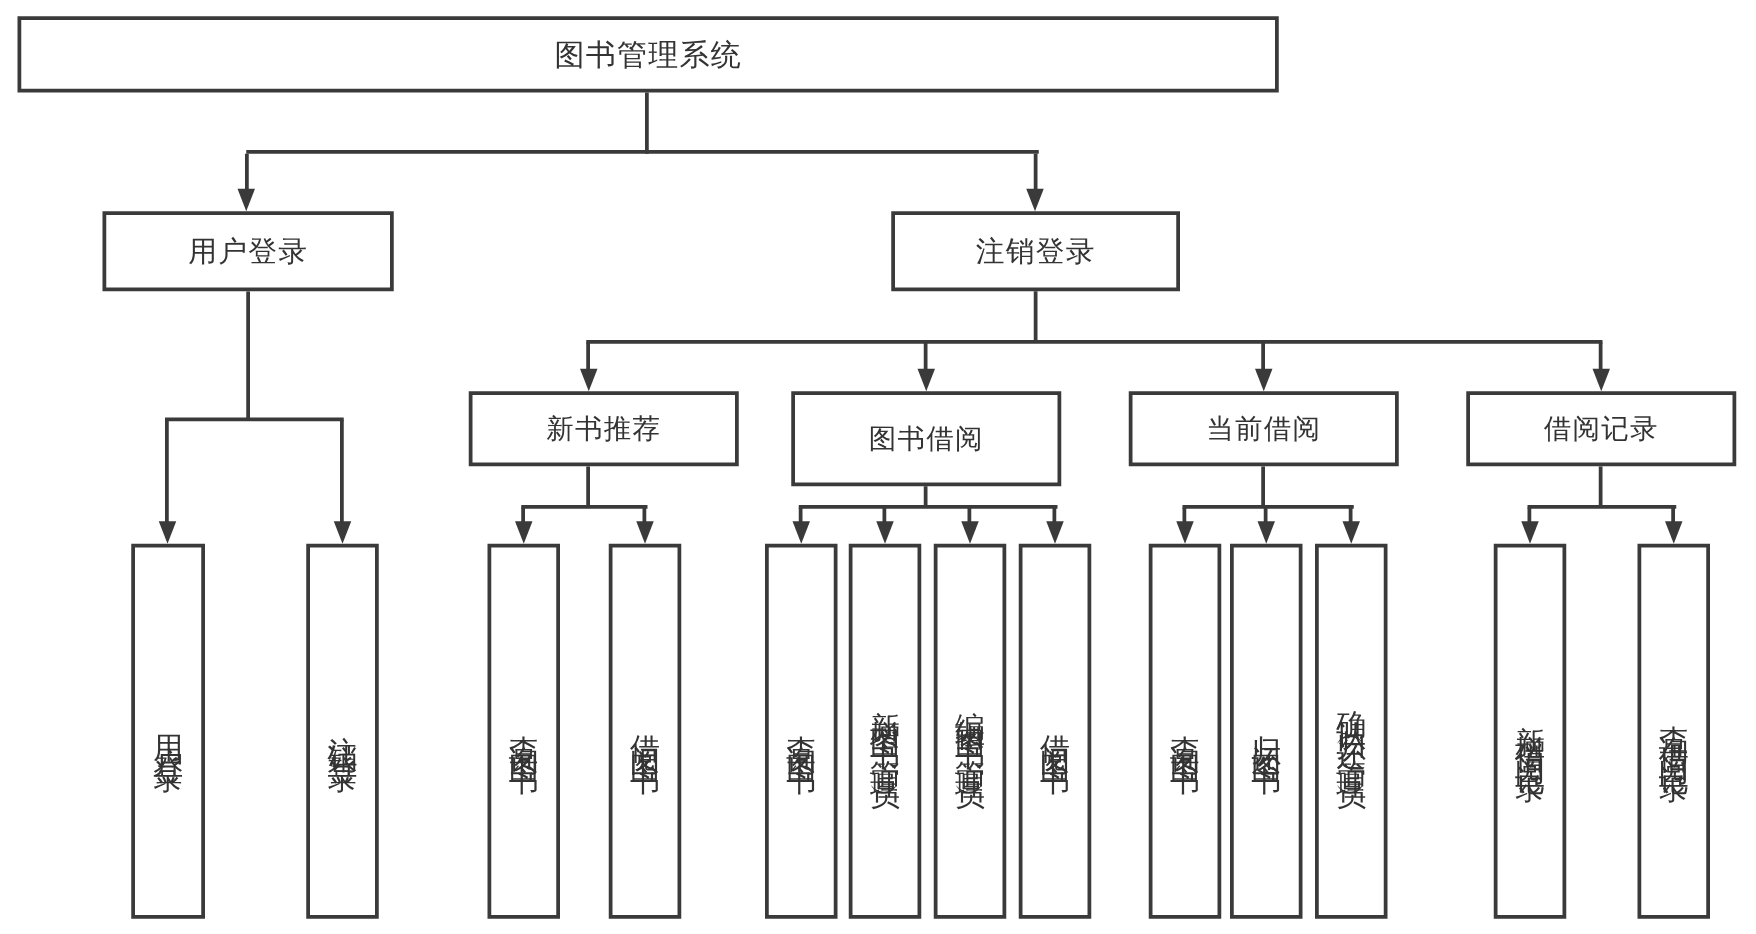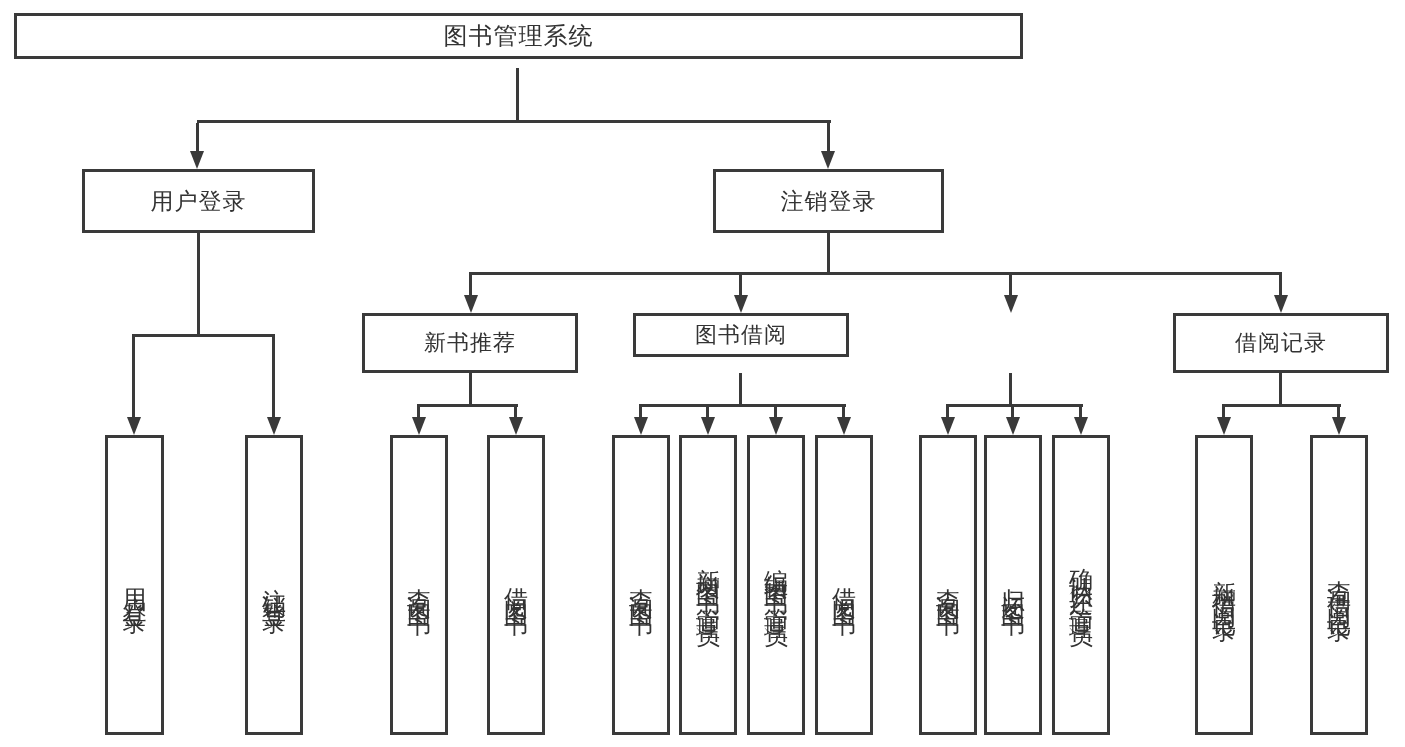--- a/index.html
+++ b/index.html
@@ -114,36 +114,39 @@
   <div class="vl" style="left:1079px;top:406px;height:13px"></div>
   <div class="ah" style="left:1074px;top:417px"></div>
 
   <div class="vl" style="left:1279px;top:373px;height:33px"></div>
   <div class="hl" style="left:1222px;top:404px;width:119px"></div>
   <div class="vl" style="left:1222px;top:406px;height:13px"></div>
   <div class="ah" style="left:1217px;top:417px"></div>
   <div class="vl" style="left:1337px;top:406px;height:13px"></div>
   <div class="ah" style="left:1332px;top:417px"></div>
 
-  <div class="node root-node" style="left:14px;top:13px;width:1009px;height:46px">
+  <div class="node root-node" style="left:14px;top:13px;width:1009px;height:61px">
     <span>图书管理系统</span>
   </div>
 
   <div class="node l2-node" style="left:82px;top:169px;width:233px;height:64px">
     <span>用户登录</span>
   </div>
   <div class="node l2-node" style="left:713px;top:169px;width:231px;height:64px">
     <span>注销登录</span>
   </div>
 
-  <div class="node l3-node" style="left:362px;top:313px;width:216px;height:60px">
+  <div class="node l3-node" style="left:375px;top:313px;width:216px;height:60px">
     <span>新书推荐</span>
   </div>
-  <div class="node l3-node" style="left:633px;top:313px;width:216px;height:44px">
+  <div class="node l3-node" style="left:633px;top:313px;width:216px;height:76px">
     <span>图书借阅</span>
+  </div>
+  <div class="node l3-node" style="left:903px;top:313px;width:216px;height:60px">
+    <span>当前借阅</span>
   </div>
   <div class="node l3-node" style="left:1173px;top:313px;width:216px;height:60px">
     <span>借阅记录</span>
   </div>
 
   <div class="node leaf-node" style="left:105px;top:435px;width:59px;height:300px">
     <span>用户登录</span>
   </div>
   <div class="node leaf-node" style="left:245px;top:435px;width:58px;height:300px">
     <span>注销登录</span>

